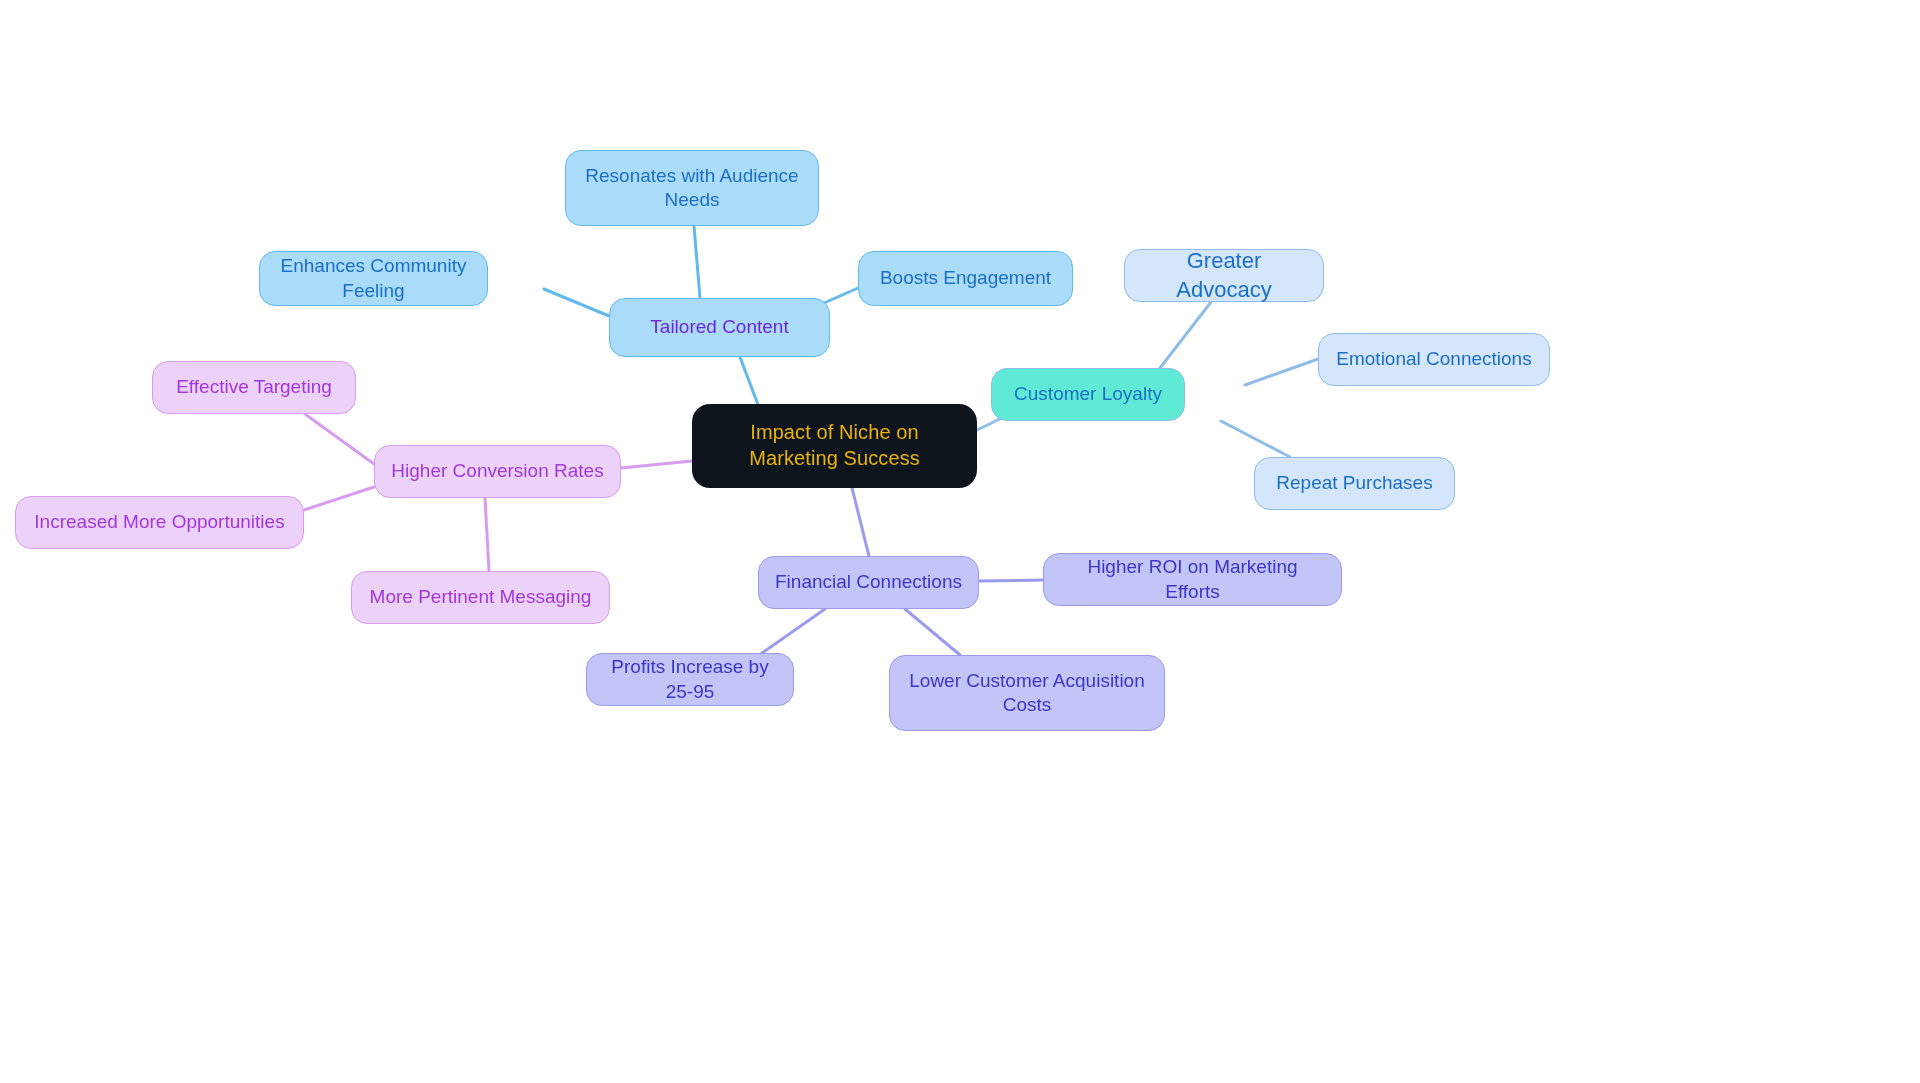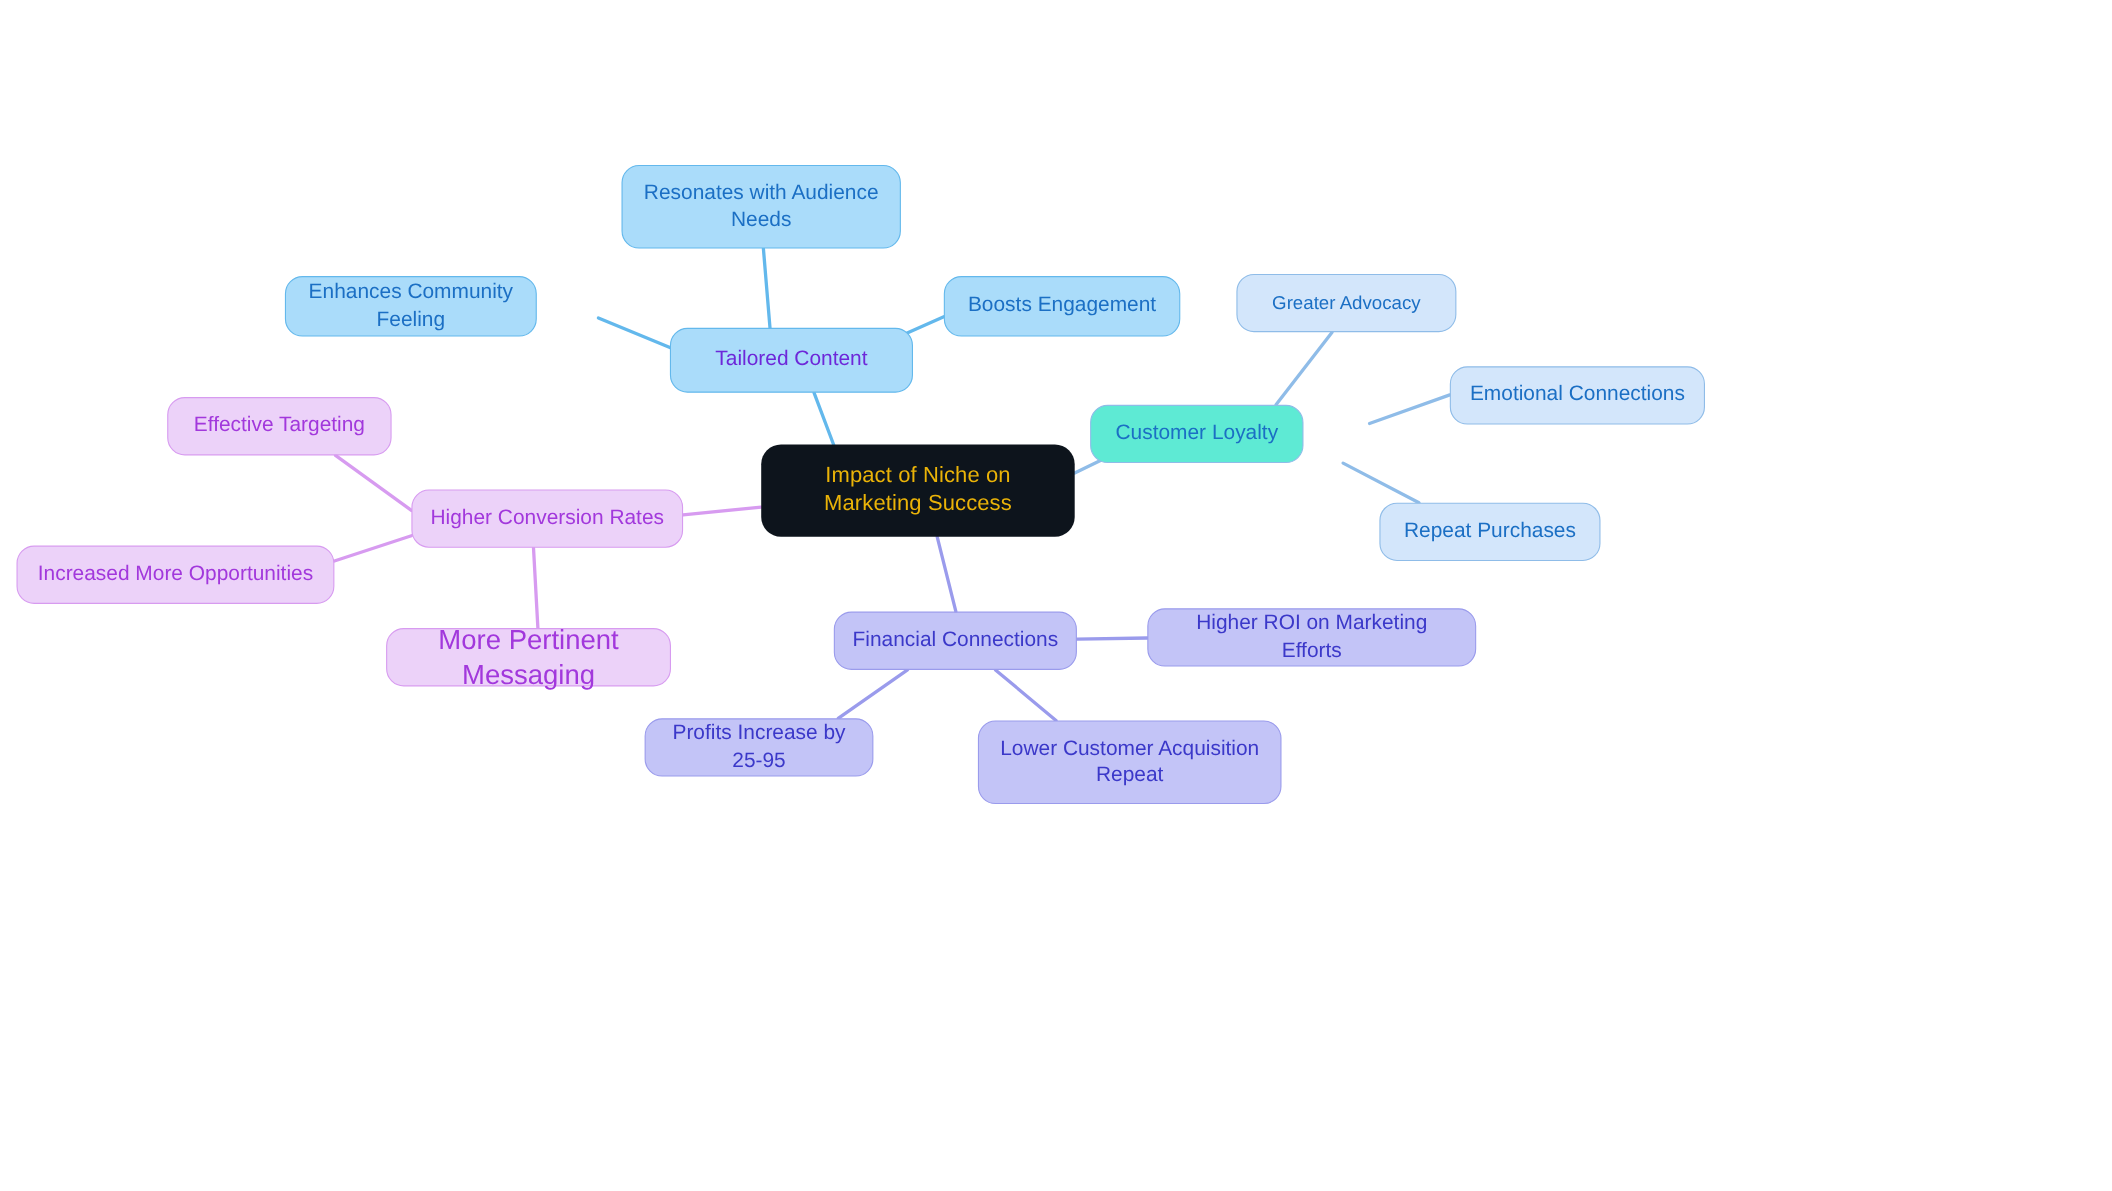--- a/index.html
+++ b/index.html
@@ -72,25 +72,25 @@
       <line x1="374" y1="487" x2="304" y2="510" stroke="#d79bf0" stroke-width="3" stroke-linecap="round"></line>
       <line x1="485" y1="498" x2="489" y2="571" stroke="#d79bf0" stroke-width="3" stroke-linecap="round"></line>
     </svg>
   <div id="nodes">
       <div class="node root" style="left: 692px; top: 404px; width: 285px; height: 84px; background: rgb(13, 20, 28); color: #eab308; border-color: rgb(13, 20, 28); font-size: 20px;"><span class="node-label">Impact of Niche on Marketing Success</span></div>
       <div class="node" style="left: 609px; top: 298px; width: 221px; height: 59px; background: rgb(170, 220, 250); color: #6d28d9; border-color: rgb(99, 184, 236); font-size: 19px;"><span class="node-label">Tailored Content</span></div>
       <div class="node" style="left: 565px; top: 150px; width: 254px; height: 76px; background: rgb(170, 220, 250); color: rgb(27, 111, 196); border-color: rgb(99, 184, 236); font-size: 19px;"><span class="node-label">Resonates with Audience Needs</span></div>
       <div class="node" style="left: 259px; top: 251px; width: 229px; height: 55px; background: rgb(170, 220, 250); color: rgb(27, 111, 196); border-color: rgb(99, 184, 236); font-size: 19px;"><span class="node-label">Enhances Community Feeling</span></div>
       <div class="node" style="left: 858px; top: 251px; width: 215px; height: 55px; background: rgb(170, 220, 250); color: rgb(27, 111, 196); border-color: rgb(99, 184, 236); font-size: 19px;"><span class="node-label">Boosts Engagement</span></div>
       <div class="node" style="left: 991px; top: 368px; width: 194px; height: 53px; background: #5eead4; color: rgb(27, 111, 196); border-color: rgb(143, 188, 232); font-size: 19px;"><span class="node-label">Customer Loyalty</span></div>
-      <div class="node" style="left: 1124px; top: 249px; width: 200px; height: 53px; background: rgb(211, 230, 251); color: rgb(27, 111, 196); border-color: rgb(143, 188, 232); font-size: 17px;"><span class="node-label">Greater Advocacy</span></div>
+      <div class="node" style="left: 1124px; top: 249px; width: 200px; height: 53px; background: rgb(211, 230, 251); color: rgb(27, 111, 196); border-color: rgb(143, 188, 232); font-size: 22px;"><span class="node-label">Greater Advocacy</span></div>
       <div class="node" style="left: 1318px; top: 333px; width: 232px; height: 53px; background: rgb(211, 230, 251); color: rgb(27, 111, 196); border-color: rgb(143, 188, 232); font-size: 19px;"><span class="node-label">Emotional Connections</span></div>
       <div class="node" style="left: 1254px; top: 457px; width: 201px; height: 53px; background: rgb(211, 230, 251); color: rgb(27, 111, 196); border-color: rgb(143, 188, 232); font-size: 19px;"><span class="node-label">Repeat Purchases</span></div>
       <div class="node" style="left: 758px; top: 556px; width: 221px; height: 53px; background: rgb(195, 196, 247); color: rgb(59, 56, 201); border-color: rgb(154, 155, 236); font-size: 19px;"><span class="node-label">Financial Connections</span></div>
       <div class="node" style="left: 1043px; top: 553px; width: 299px; height: 53px; background: rgb(195, 196, 247); color: rgb(59, 56, 201); border-color: rgb(154, 155, 236); font-size: 19px;"><span class="node-label">Higher ROI on Marketing Efforts</span></div>
       <div class="node" style="left: 586px; top: 653px; width: 208px; height: 53px; background: rgb(195, 196, 247); color: rgb(59, 56, 201); border-color: rgb(154, 155, 236); font-size: 19px;"><span class="node-label">Profits Increase by 25-95</span></div>
-      <div class="node" style="left: 889px; top: 655px; width: 276px; height: 76px; background: rgb(195, 196, 247); color: rgb(59, 56, 201); border-color: rgb(154, 155, 236); font-size: 19px;"><span class="node-label">Lower Customer Acquisition Repeat</span></div>
+      <div class="node" style="left: 889px; top: 655px; width: 276px; height: 76px; background: rgb(195, 196, 247); color: rgb(59, 56, 201); border-color: rgb(154, 155, 236); font-size: 19px;"><span class="node-label">Lower Customer Acquisition Costs</span></div>
       <div class="node" style="left: 374px; top: 445px; width: 247px; height: 53px; background: rgb(236, 210, 249); color: rgb(162, 56, 220); border-color: rgb(215, 155, 240); font-size: 19px;"><span class="node-label">Higher Conversion Rates</span></div>
       <div class="node" style="left: 152px; top: 361px; width: 204px; height: 53px; background: rgb(236, 210, 249); color: rgb(162, 56, 220); border-color: rgb(215, 155, 240); font-size: 19px;"><span class="node-label">Effective Targeting</span></div>
       <div class="node" style="left: 15px; top: 496px; width: 289px; height: 53px; background: rgb(236, 210, 249); color: rgb(162, 56, 220); border-color: rgb(215, 155, 240); font-size: 19px;"><span class="node-label">Increased More Opportunities</span></div>
-      <div class="node" style="left: 351px; top: 571px; width: 259px; height: 53px; background: rgb(236, 210, 249); color: rgb(162, 56, 220); border-color: rgb(215, 155, 240); font-size: 25px;"><span class="node-label">More Pertinent Messaging</span></div>
+      <div class="node" style="left: 351px; top: 571px; width: 259px; height: 53px; background: rgb(236, 210, 249); color: rgb(162, 56, 220); border-color: rgb(215, 155, 240); font-size: 19px;"><span class="node-label">More Pertinent Messaging</span></div>
     </div>
 </div>
 
 </body></html>

